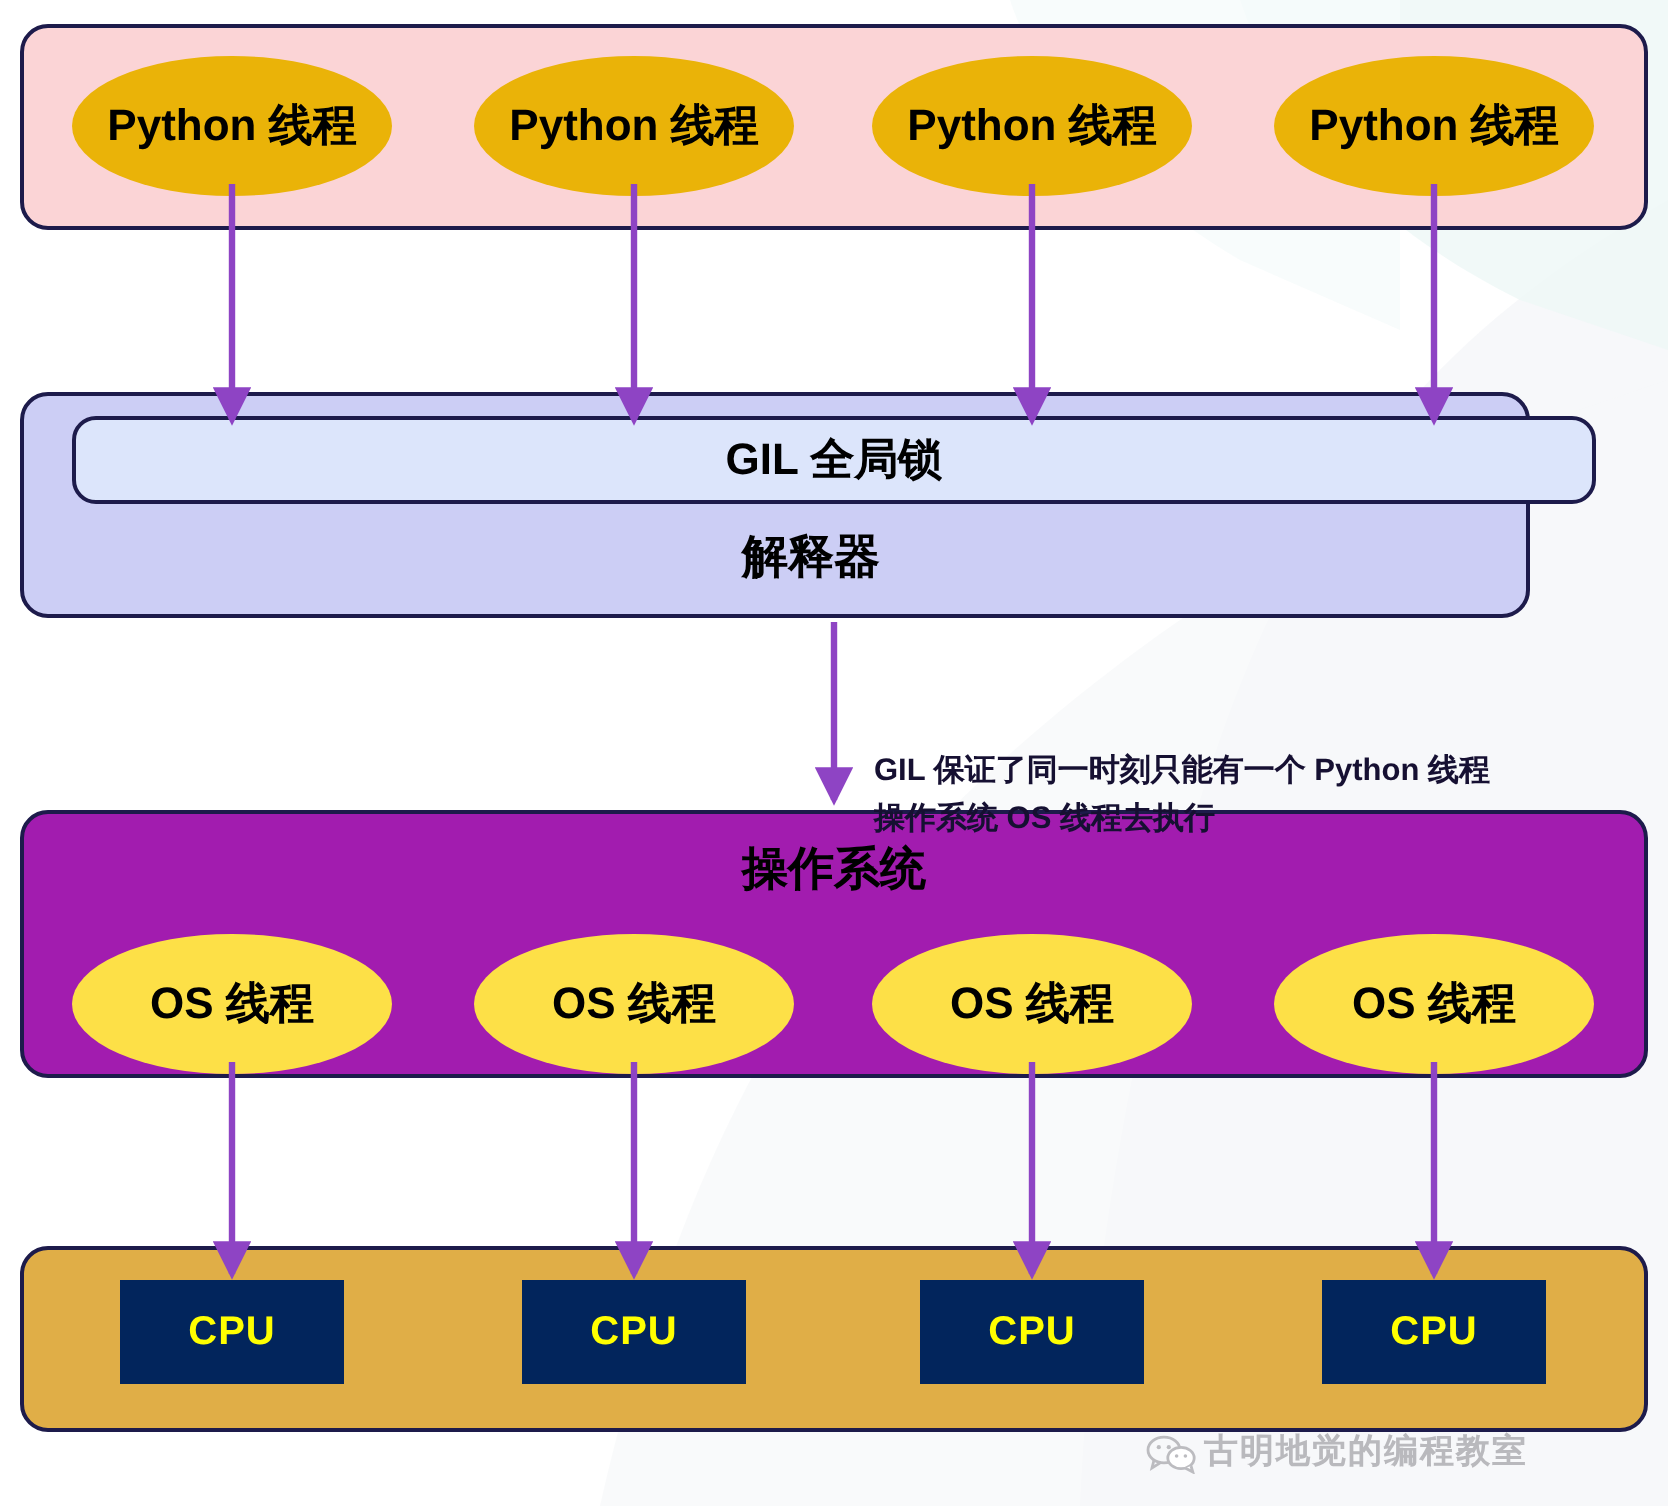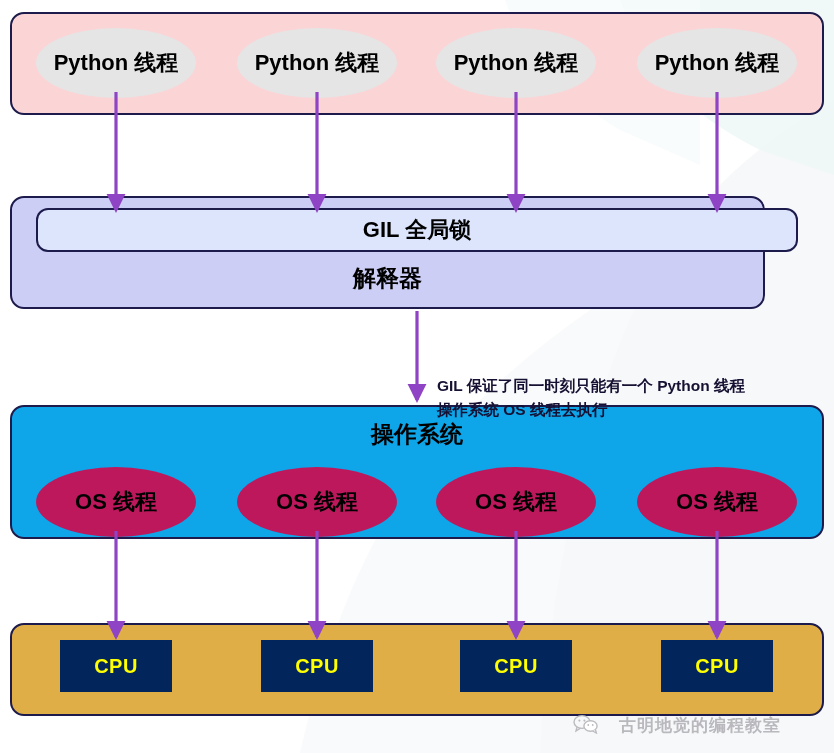--- a/index.html
+++ b/index.html
@@ -28,21 +28,21 @@
   .band {
     position: absolute;
     box-sizing: border-box;
     border: 2px solid #1d1b4b;
     border-radius: 14px;
     z-index: 2;
   }
 
   .band-pink     { background: #fbd4d6; }
   .band-lavender { background: #ccceF5; }
-  .band-teal     { background: #0ea5e9; padding-left: 37px; }
+  .band-teal     { background: #a21caf; padding-left: 37px; }
   .band-gold     { background: #e0ae47; }
 
   
   .inner-box {
     position: absolute;
     box-sizing: border-box;
     border: 2px solid #1d1b4b;
     border-radius: 12px;
     background: #dce5fb;
     display: flex;
@@ -53,22 +53,22 @@
   
   .ellipse {
     position: absolute;
     box-sizing: border-box;
     border-radius: 50%;
     display: flex;
     align-items: center;
     justify-content: center;
     z-index: 3;
   }
-  .ellipse-mint  { background: #e5e5e5; text-align: center; }
-  .ellipse-peach { background: #be185d; }
+  .ellipse-mint  { background: #eab308; text-align: center; }
+  .ellipse-peach { background: #fde047; }
 
   
   .chip {
     position: absolute;
     box-sizing: border-box;
     background: #02255c;
     display: flex;
     align-items: center;
     justify-content: center;
     z-index: 3;
@@ -120,22 +120,22 @@
     inset: 0;
     z-index: 4;
     pointer-events: none;
   }
 
   
   .watermark {
     position: absolute;
     z-index: 6;
     display: flex;
-    align-items: flex-start;
-    gap: 20px;
+    align-items: flex-end;
+    gap: 3px;
     color: #b9b9bd;
     font-size: 17px;
     font-weight: bold;
     letter-spacing: 1px;
   }
   .watermark svg { display: block; }
 </style>
 </head>
 <body>
 
@@ -160,21 +160,21 @@
     <span class="node-label">Python 线程</span>
   </div>
   <div class="ellipse ellipse-mint" style="left:637px; top:28px; width:160px; height:70px;">
     <span class="node-label">Python 线程</span>
   </div>
 
   <div class="band band-lavender" style="left:10px; top:196px; width:755px; height:113px;">
     <div class="inner-box" style="left:24px; top:10px; width:762px; height:44px;">
       <span class="gil-label">GIL 全局锁</span>
     </div>
-    <div class="band-title" style="top:65px;">解释器</div>
+    <div class="band-title" style="top:65px;padding-left:18px;">解释器</div>
   </div>
 
   <div class="note" style="left:437px; top:334px;margin-top:40px;">
     <div>GIL 保证了同一时刻只能有一个 Python 线程</div>
     <div>操作系统 OS 线程去执行</div>
   </div>
 
   <div class="band band-teal" style="left:10px; top:405px; width:814px; height:134px;">
     <div class="band-title" style="top:12px;">操作系统</div>
   </div>

